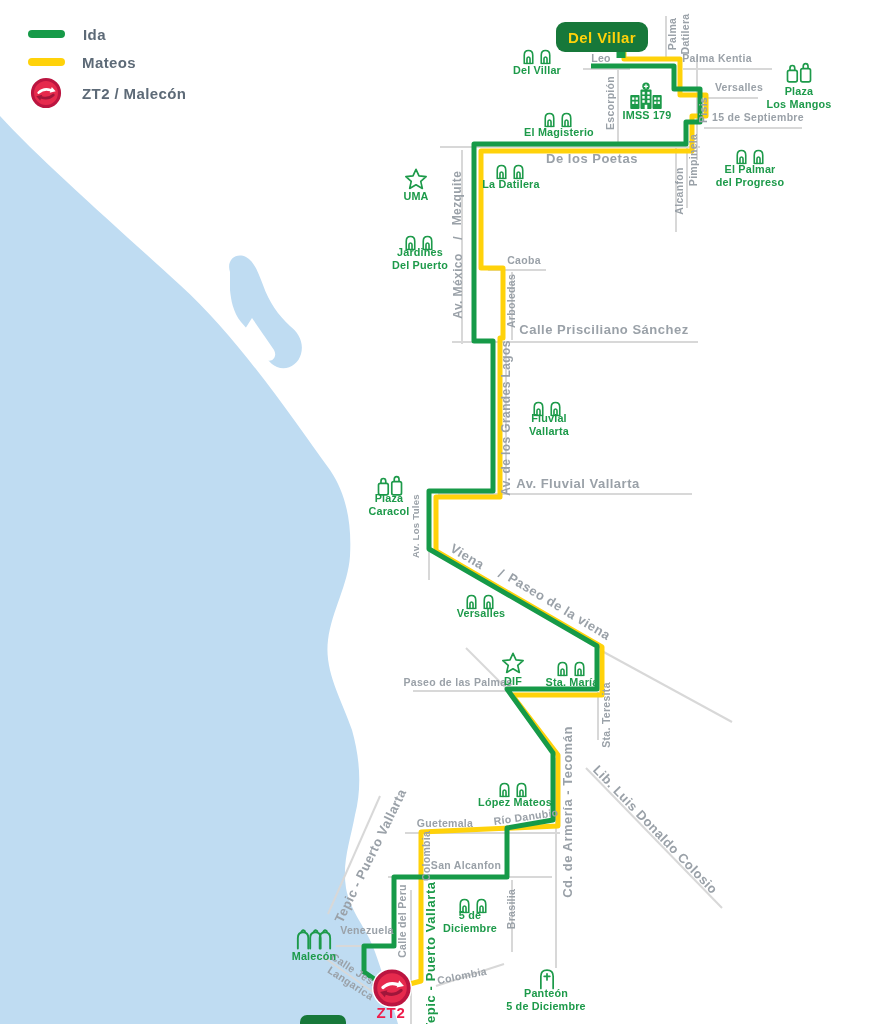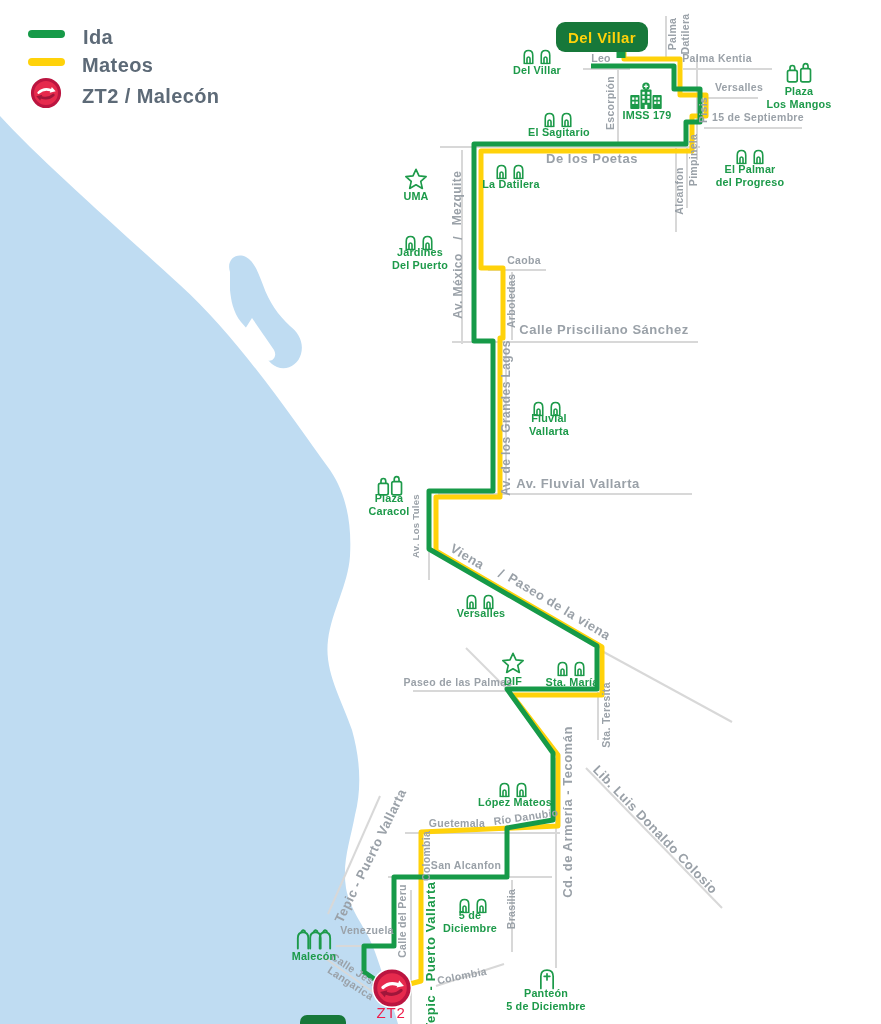--- a/index.html
+++ b/index.html
@@ -13,22 +13,22 @@
   .st.m{font-size:12px;letter-spacing:.4px;}
   
   .lm{position:absolute;color:#1d9a4a;font-weight:700;font-size:10.8px;line-height:1.18;
       letter-spacing:.2px;white-space:pre-line;text-align:center;transform:translate(-50%,-50%);}
   .lm.rt{color:#1d9a4a;font-size:13px;letter-spacing:.6px;}
   .ic{position:absolute;transform:translate(-50%,-50%);}
   .badge{position:absolute;left:556px;top:22px;width:92px;height:30px;background:#17783a;
          border-radius:9px;display:flex;align-items:center;justify-content:center;
          color:#ffd20a;font-weight:700;font-size:15px;letter-spacing:.4px;}
   .leg-bar{width:37px;height:8px;border-radius:4px;}
-  .leg-txt{position:absolute;color:#5d6a77;font-weight:700;font-size:20px;letter-spacing:.4px;}
-  .zt2-label{position:absolute;color:#ee1c4b;font-weight:400;font-size:15px;letter-spacing:.8px;
+  .leg-txt{position:absolute;color:#5d6a77;font-weight:700;font-size:15px;letter-spacing:.4px;}
+  .zt2-label{position:absolute;color:#ee1c4b;font-weight:700;font-size:15px;letter-spacing:.8px;
              transform:translate(-50%,-50%);}
   .bottom-strip{position:absolute;left:300px;top:1015px;width:46px;height:12px;background:#17783a;
                 border-radius:7px 7px 0 0;}
 </style>
 </head>
 <body>
 
 <div class="map">
 
   <svg width="0" height="0" style="position:absolute">
@@ -188,21 +188,21 @@
   <div class="st b" style="left:578px;top:484px">Av. Fluvial Vallarta</div>
   <div class="st" style="left:416px;top:526px;transform:translate(-50%,-50%) rotate(-90deg);font-size:9.5px">Av. Los Tules</div>
   <div class="st b" style="left:467px;top:557px;transform:translate(-50%,-50%) rotate(31deg)">Viena</div>
   <div class="st b" style="left:501px;top:574px;transform:translate(-50%,-50%) rotate(31deg)">/</div>
   <div class="st b" style="left:559px;top:607px;transform:translate(-50%,-50%) rotate(31deg)">Paseo de la viena</div>
   <div class="st" style="left:458px;top:683px">Paseo de las Palmas</div>
   <div class="st" style="left:607px;top:715px;transform:translate(-50%,-50%) rotate(-90deg)">Sta. Teresita</div>
   <div class="st b" style="left:568px;top:812px;transform:translate(-50%,-50%) rotate(-90deg)">Cd. de Armería  -  Tecomán</div>
   <div class="st b" style="left:655px;top:830px;transform:translate(-50%,-50%) rotate(46deg)">Lib. Luis Donaldo Colosio</div>
   <div class="st" style="left:526px;top:817px;transform:translate(-50%,-50%) rotate(-8deg)">Río Danubio</div>
-  <div class="st" style="left:457px;top:824px">Guetemala</div>
+  <div class="st" style="left:445px;top:824px">Guetemala</div>
   <div class="st" style="left:427px;top:856px;transform:translate(-50%,-50%) rotate(-90deg)">Colombia</div>
   <div class="st" style="left:466px;top:866px">San Alcanfon</div>
   <div class="st" style="left:512px;top:909px;transform:translate(-50%,-50%) rotate(-90deg)">Brasilia</div>
   <div class="st" style="left:403px;top:921px;transform:translate(-50%,-50%) rotate(-90deg)">Calle del Peru</div>
   <div class="st b" style="left:371px;top:856px;transform:translate(-50%,-50%) rotate(-64deg)">Tepic - Puerto Vallarta</div>
   <div class="lm rt" style="left:431px;top:956px;transform:translate(-50%,-50%) rotate(-90deg)">Tepic - Puerto Vallarta</div>
   <div class="st" style="left:367px;top:931px">Venezuela</div>
   <div class="st" style="left:354px;top:978px;transform:translate(-50%,-50%) rotate(33deg)">Calle Jesús
 Langarica</div>
   <div class="st" style="left:462px;top:976px;transform:translate(-50%,-50%) rotate(-11deg)">Colombia</div>
@@ -253,21 +253,21 @@
       <use href="#ic-hospital"></use>
     </svg>
   <svg class="ic" style="left:314px;top:938px" width="38" height="25">
       <use href="#ic-arches"></use>
     </svg>
   <svg class="ic" style="left:547px;top:979px" width="17" height="23">
       <use href="#ic-tomb"></use>
     </svg>
 
   <div class="lm" style="left:537px;top:70px">Del Villar</div>
-  <div class="lm" style="left:559px;top:132px">El Sagitario</div>
+  <div class="lm" style="left:559px;top:132px">El Magisterio</div>
   <div class="lm" style="left:511px;top:184px">La Datilera</div>
   <div class="lm" style="left:416px;top:196px">UMA</div>
   <div class="lm" style="left:799px;top:98px">Plaza
 Los Mangos</div>
   <div class="lm" style="left:750px;top:176px">El Palmar
 del Progreso</div>
   <div class="lm" style="left:647px;top:115px">IMSS 179</div>
   <div class="lm" style="left:420px;top:259px">Jardines
 Del Puerto</div>
   <div class="lm" style="left:549px;top:425px">Fluvial

